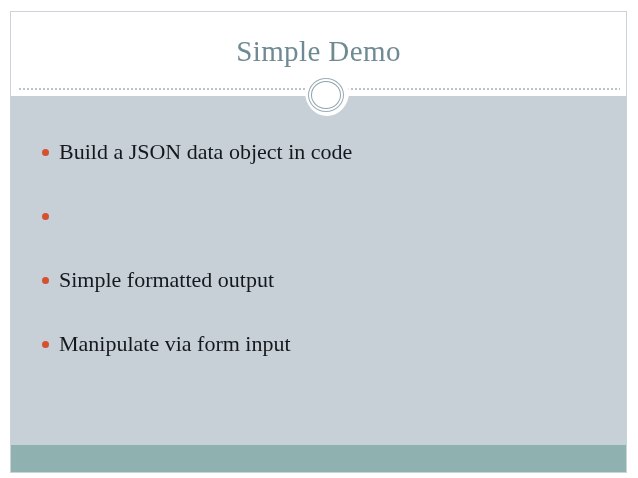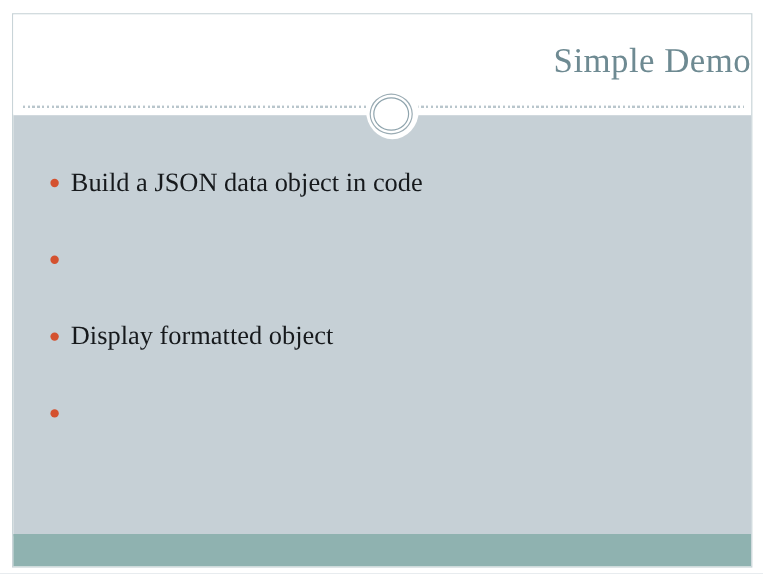--- a/index.html
+++ b/index.html
@@ -34,21 +34,21 @@
     top: 0;
     width: 100%;
     height: 83px;
     background: #ffffff;
   }
   .slide-title {
     position: absolute;
     left: 0;
     top: 22px;
     width: 100%;
-    text-align: right;
+    text-align: center;
     font-family: "Liberation Serif", serif;
     font-size: 29px;
     font-weight: normal;
     letter-spacing: 0.4px;
     color: #6e8a92;
     line-height: 34px;
     white-space: nowrap;
   }
 
   
@@ -173,24 +173,25 @@
   <ul class="bullet-list">
     <li class="bullet-item">
       <span class="bullet-dot"></span>
       <span class="bullet-text">Build a JSON data object in code</span>
     </li>
     <li class="bullet-item">
       <span class="bullet-dot"></span>
     </li>
     <li class="bullet-item">
       <span class="bullet-dot"></span>
-      <span class="bullet-text">Display formatted object</span>
-    </li>
-    <li class="bullet-item">
-      <span class="bullet-dot"></span>
+      <span class="bullet-text">Simple formatted output</span>
+    </li>
+    <li class="bullet-item">
+      <span class="bullet-dot"></span>
+      <span class="bullet-text">Manipulate via form input</span>
     </li>
   </ul>
 
   <div class="ornament">
     <span class="ring-outer"></span>
     <span class="ring-inner"></span>
   </div>
 
   <div class="footer-bar"></div>
 

